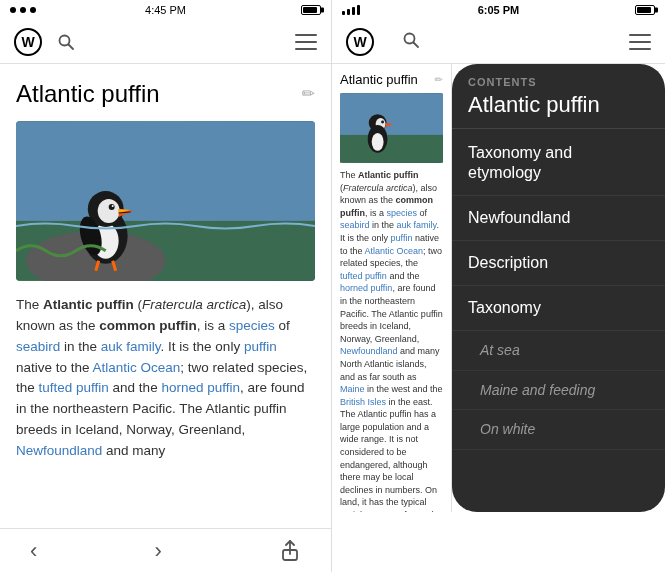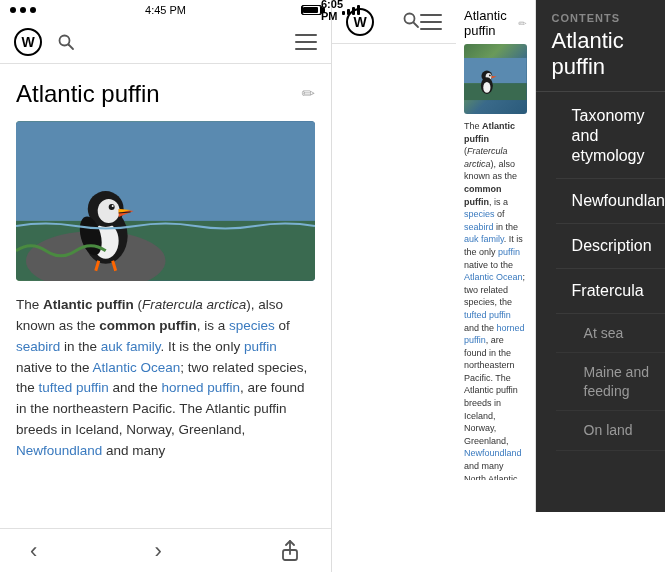--- a/index.html
+++ b/index.html
@@ -131,21 +131,21 @@
     .share-btn {
       width: 22px; height: 22px;
       display: flex; align-items: center; justify-content: center;
     }
 
     
     .right-panel {
       width: 333px;
       height: 512px;
       display: flex;
-      flex-direction: row;
+      flex-direction: column;
       background: #fff;
     }
 
     .status-bar-right {
       height: 20px;
       background: #fff;
       display: flex;
       align-items: center;
       justify-content: center;
       font-size: 11px;
@@ -204,20 +204,21 @@
     .article-col-text .bold { font-weight: bold; }
     .article-col-text .link { color: #3a7abf; }
 
     
     .toc-col {
       width: 213px;
       background: #2c2c2c;
       overflow: hidden;
       display: flex;
       flex-direction: column;
+      border-radius: 25px;
     }
     .toc-header {
       padding: 12px 16px 4px 16px;
     }
     .toc-label {
       font-size: 11px;
       font-weight: 700;
       color: #888;
       letter-spacing: 1px;
       text-transform: uppercase;
@@ -236,36 +237,36 @@
       margin: 0 0 2px 0;
     }
     .toc-items {
       flex: 1;
       overflow: hidden;
     }
     .toc-item {
       padding: 12px 16px;
       border-bottom: 1px solid #3a3a3a;
       cursor: pointer;
-      margin-left: 20px;
     }
     .toc-item-label {
       font-size: 16px;
       font-weight: 300;
       color: #fff;
       line-height: 1.25;
     }
     .toc-item.sub .toc-item-label {
       font-size: 14px;
       color: #999;
       font-weight: 300;
     }
     .toc-item.sub {
       padding: 10px 16px 10px 28px;
       border-bottom: 1px solid #363636;
+      font-style: italic;
     }
   </style>
 </head>
 <body>
 
 <div class="left-panel">
 
   <div class="status-bar-left">
     <div class="dots">
       <div class="dot"></div>
@@ -425,27 +426,27 @@
         <div class="toc-item">
           <span class="toc-item-label">Taxonomy and etymology</span>
         </div>
         <div class="toc-item">
           <span class="toc-item-label">Newfoundland</span>
         </div>
         <div class="toc-item">
           <span class="toc-item-label">Description</span>
         </div>
         <div class="toc-item">
-          <span class="toc-item-label">Fratercula</span>
+          <span class="toc-item-label">Taxonomy</span>
         </div>
         <div class="toc-item sub">
           <span class="toc-item-label">At sea</span>
         </div>
         <div class="toc-item sub">
           <span class="toc-item-label">Maine and feeding</span>
         </div>
         <div class="toc-item sub">
-          <span class="toc-item-label">On land</span>
+          <span class="toc-item-label">On white</span>
         </div>
       </div>
     </div>
   </div>
 </div>
 
 </body></html>

